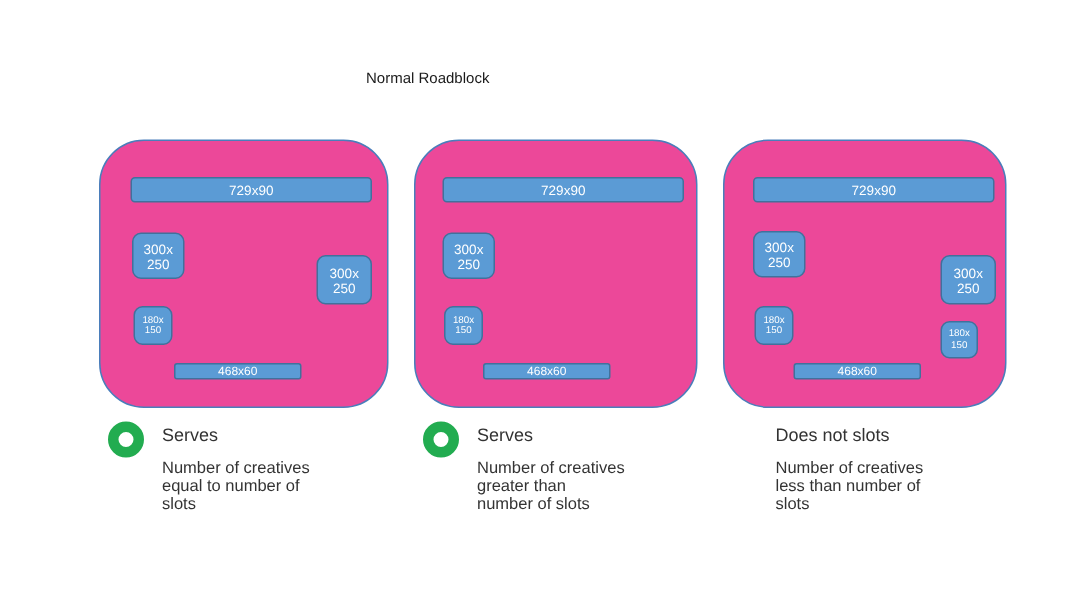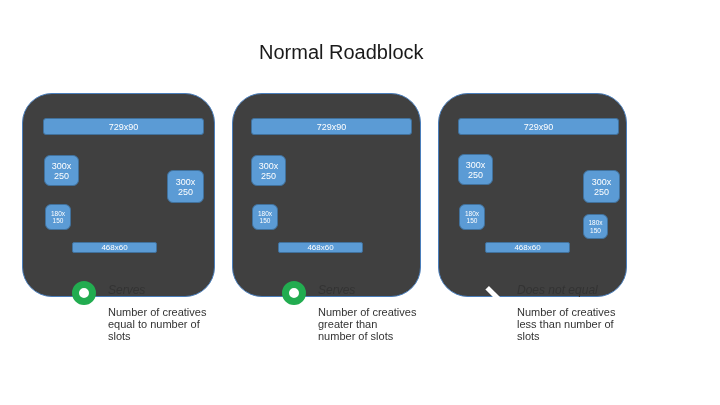--- a/index.html
+++ b/index.html
@@ -12,27 +12,27 @@
     --title-color:#1a1a1a;
   }
   html,body{margin:0;padding:0;}
   body{
     width:720px;height:405px;background:#ffffff;
     font-family:"Liberation Sans",sans-serif;
     position:relative;overflow:hidden;
   }
   .stage{position:absolute;inset:0;}
   .title{
-    position:absolute;left:259px;top:43px;
-    font-size:20px;line-height:19px;color:var(--title-color);
+    position:absolute;left:244px;top:43px;
+    font-size:10px;line-height:19px;color:var(--title-color);
   }
   .panel{
-    position:absolute;top:93px;height:204px;
+    position:absolute;top:93px;height:179px;
     border:1px solid var(--panel-border);
-    border-radius:30px;background:#404040;box-sizing:border-box;
+    border-radius:30px;background:#ec4899;box-sizing:border-box;margin-left:44px;
   }
   .panel1{left:22px;width:193px;}
   .panel2{left:232px;width:189px;}
   .panel3{left:438px;width:189px;}
   .slot{
     position:absolute;box-sizing:border-box;
     background:var(--box-fill);border:1px solid var(--box-border);
     color:#ffffff;display:flex;align-items:center;justify-content:center;
     text-align:center;white-space:pre-line;
   }
@@ -64,21 +64,21 @@
   }
   .no-icon{
     border-radius:50%;background:var(--no-serve-red);position:relative;
   }
   .no-icon::before{
     content:"";position:absolute;left:4px;top:10px;width:16px;height:4.5px;
     background:#ffffff;transform:rotate(45deg);
   }
   .legend-status{
     position:absolute;left:36px;top:4px;width:120px;
-    font-size:12px;line-height:14px;color:var(--text-dark);font-style:italic;
+    font-size:12px;line-height:14px;color:var(--text-dark);
   }
   .legend-desc{
     position:absolute;left:36px;top:27px;width:120px;
     font-size:11px;line-height:12px;color:var(--text-dark);
     white-space:pre-line;
   }
 </style>
 </head>
 <body>
 
@@ -130,19 +130,19 @@
   <div class="legend-item legend2">
     <span class="legend-icon serves-icon"></span>
     <div class="legend-status">Serves</div>
     <div class="legend-desc">Number of creatives
 greater than
 number of slots</div>
   </div>
 
   <div class="legend-item legend3">
     <span class="legend-icon no-icon"></span>
-    <div class="legend-status">Does not equal</div>
+    <div class="legend-status">Does not slots</div>
     <div class="legend-desc">Number of creatives
 less than number of
 slots</div>
   </div>
 
 </div>
 
 </body></html>

